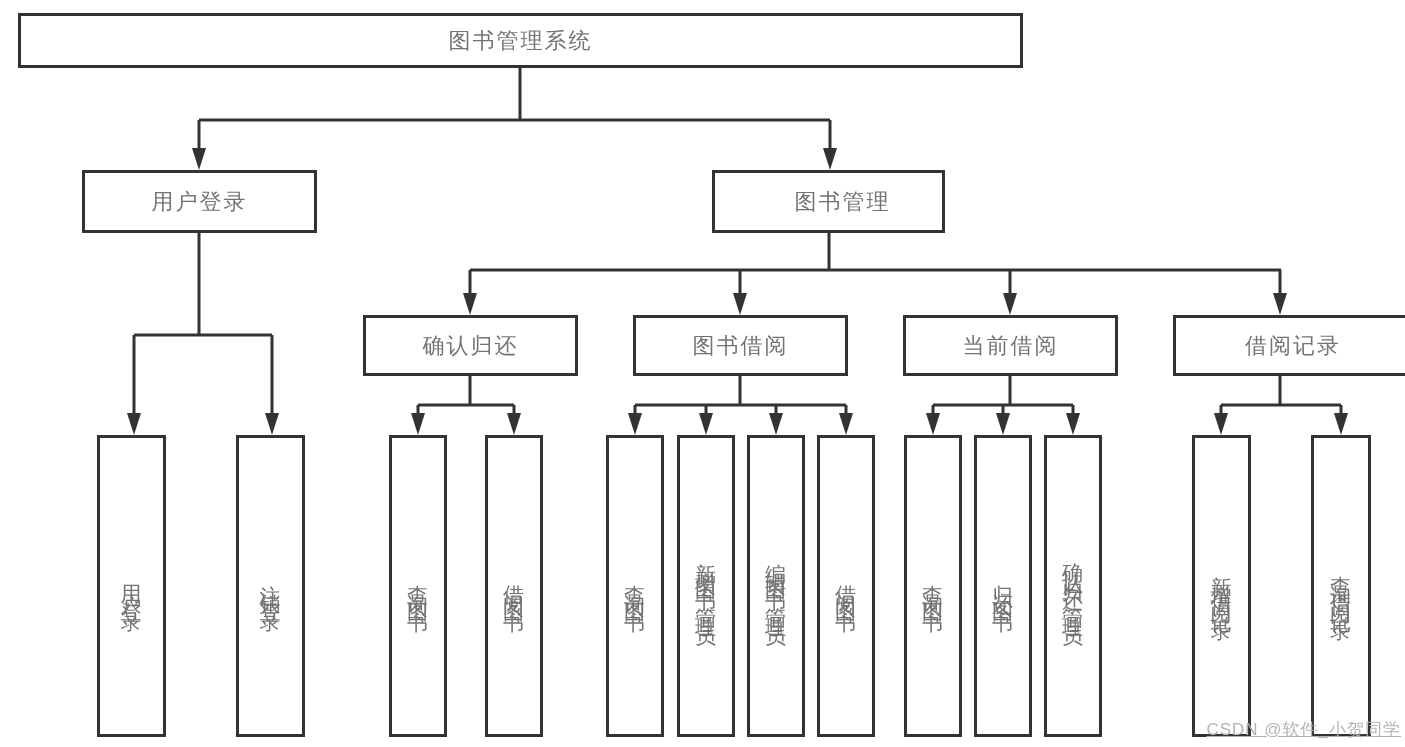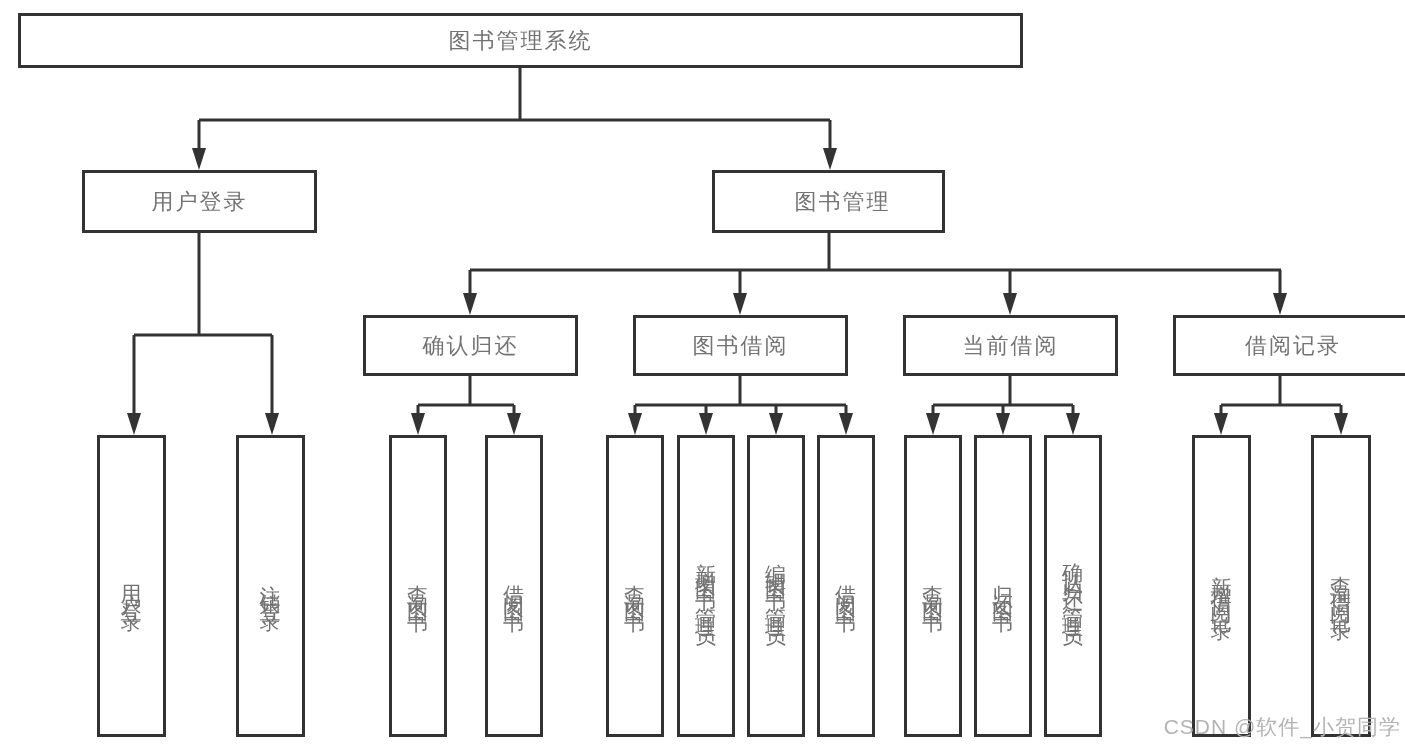--- a/index.html
+++ b/index.html
@@ -43,24 +43,25 @@
     writing-mode: vertical-rl;
     text-orientation: mixed;
     font-size: 21px;
     letter-spacing: 9px;
     line-height: 1;
   }
   .watermark {
     position: absolute;
     right: 4px;
     bottom: 6px;
-    font-size: 21px;
+    font-size: 17px;
     color: #b3b3b3;
     letter-spacing: 1px;
     white-space: nowrap;
+    text-decoration: underline;
   }
 </style>
 </head>
 <body>
 
 <div class="canvas">
 
   <svg class="connectors" viewBox="0 0 1405 747" xmlns="http://www.w3.org/2000/svg">
 
     <g stroke="#333333" stroke-width="3" fill="none">

